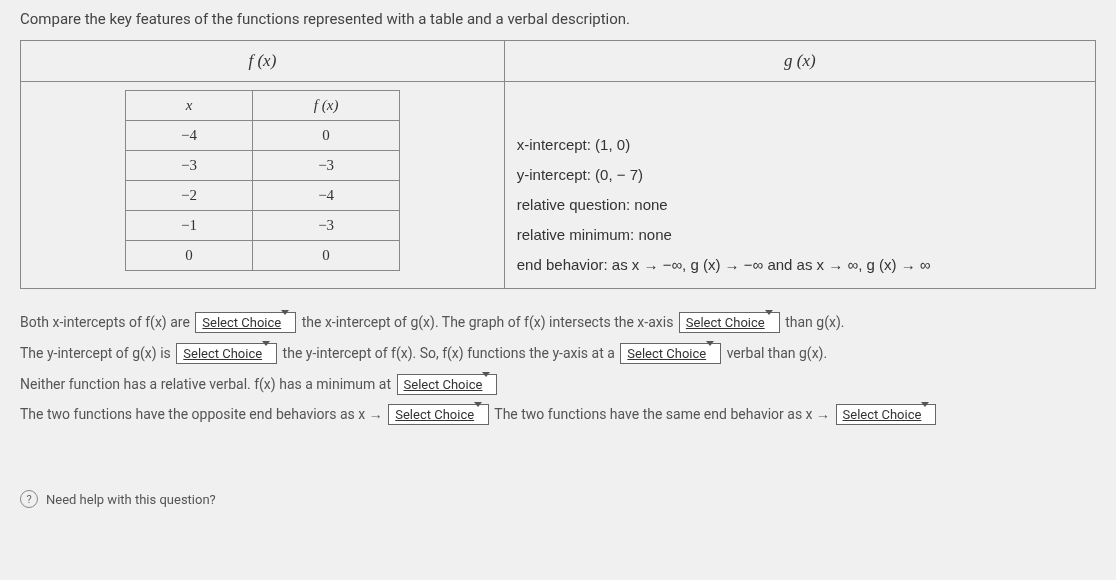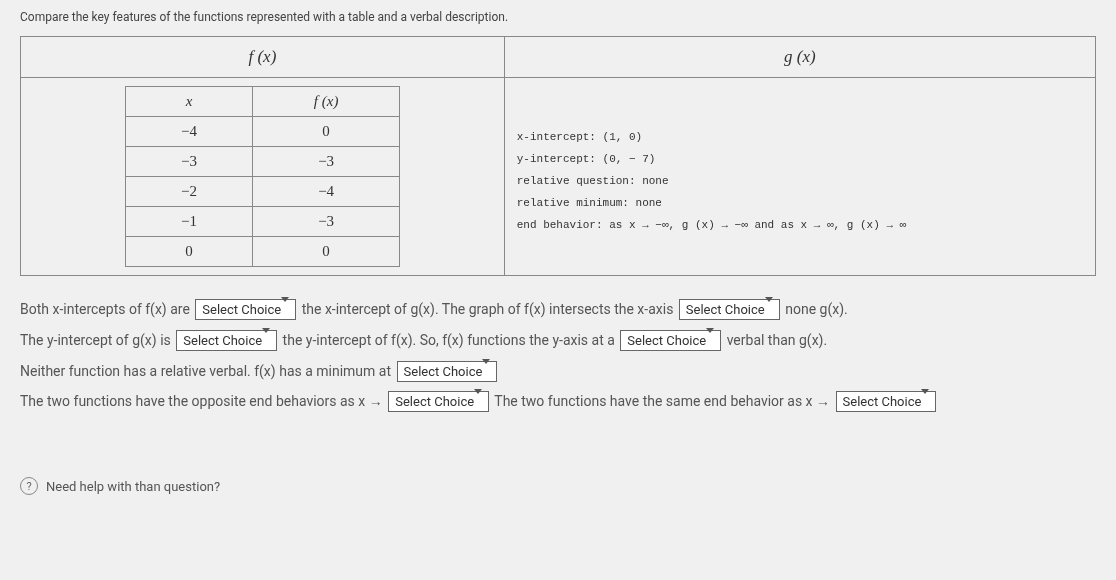--- a/index.html
+++ b/index.html
@@ -6,21 +6,21 @@
       font-family: -apple-system, BlinkMacSystemFont, "Segoe UI", Roboto, sans-serif;
       margin: 0;
       padding: 10px 20px;
       background: #f0f0f0;
       color: #333;
       font-size: 14px;
     }
     .prompt {
       margin-bottom: 12px;
       color: #444;
-      font-size: 12px;
+      font-size: 15px;
     }
     .outer-table {
       border-collapse: collapse;
       width: 100%;
       border: 1px solid #888;
     }
     .outer-table th, .outer-table td {
       border: 1px solid #888;
       padding: 8px 12px;
       vertical-align: top;
@@ -45,22 +45,22 @@
       padding: 6px 20px;
       text-align: center;
       font-family: "Times New Roman", serif;
       font-size: 15px;
     }
     .inner-table th {
       font-style: italic;
       font-weight: normal;
     }
     .gx-desc {
-      font-family: Liberation Mono, monospace;
-      font-size: 11px;
+      font-family: Liberation Sans, sans-serif;
+      font-size: 15px;
       line-height: 2;
       padding-top: 40px;
     }
     .paragraph {
       margin-top: 18px;
       line-height: 2.2;
       color: #555;
       font-size: 14px;
     }
     .paragraph span { display: inline; }
@@ -68,20 +68,21 @@
       border: 1px solid #666;
       padding: 2px 6px;
       font-size: 13px;
       color: #333;
       background: #fff;
       margin: 0 2px;
       display: inline-flex;
       align-items: center;
       gap: 4px;
       cursor: pointer;
+      text-decoration: underline;
     }
     .chevron-down {
       width: 0; height: 0;
       border-left: 4px solid transparent;
       border-right: 4px solid transparent;
       border-top: 5px solid #555;
       display: inline-block;
     }
     .help {
       margin-top: 60px;
@@ -159,33 +160,33 @@
       </td>
     </tr>
   </tbody>
 </table>
 
 <div class="paragraph">
   <span>Both x-intercepts of f(x) are</span>
   <span class="select-box"><span>Select Choice</span><span class="chevron-down"></span></span>
   <span>the x-intercept of g(x). The graph of f(x) intersects the x-axis</span>
   <span class="select-box"><span>Select Choice</span><span class="chevron-down"></span></span>
-  <span>none g(x).</span>
+  <span>than g(x).</span>
   <br>
   <span>The y-intercept of g(x) is</span>
   <span class="select-box"><span>Select Choice</span><span class="chevron-down"></span></span>
   <span>the y-intercept of f(x). So, f(x) functions the y-axis at a</span>
   <span class="select-box"><span>Select Choice</span><span class="chevron-down"></span></span>
   <span>verbal than g(x).</span>
   <br>
   <span>Neither function has a relative verbal. f(x) has a minimum at</span>
   <span class="select-box"><span>Select Choice</span><span class="chevron-down"></span></span>
   <br>
   <span>The two functions have the opposite end behaviors as x →</span>
   <span class="select-box"><span>Select Choice</span><span class="chevron-down"></span></span>
   <span>The two functions have the same end behavior as x →</span>
   <span class="select-box"><span>Select Choice</span><span class="chevron-down"></span></span>
 </div>
 
 <div class="help">
   <span class="help-icon">?</span>
-  <span>Need help with than question?</span>
+  <span>Need help with this question?</span>
 </div>
 
 </body></html>

